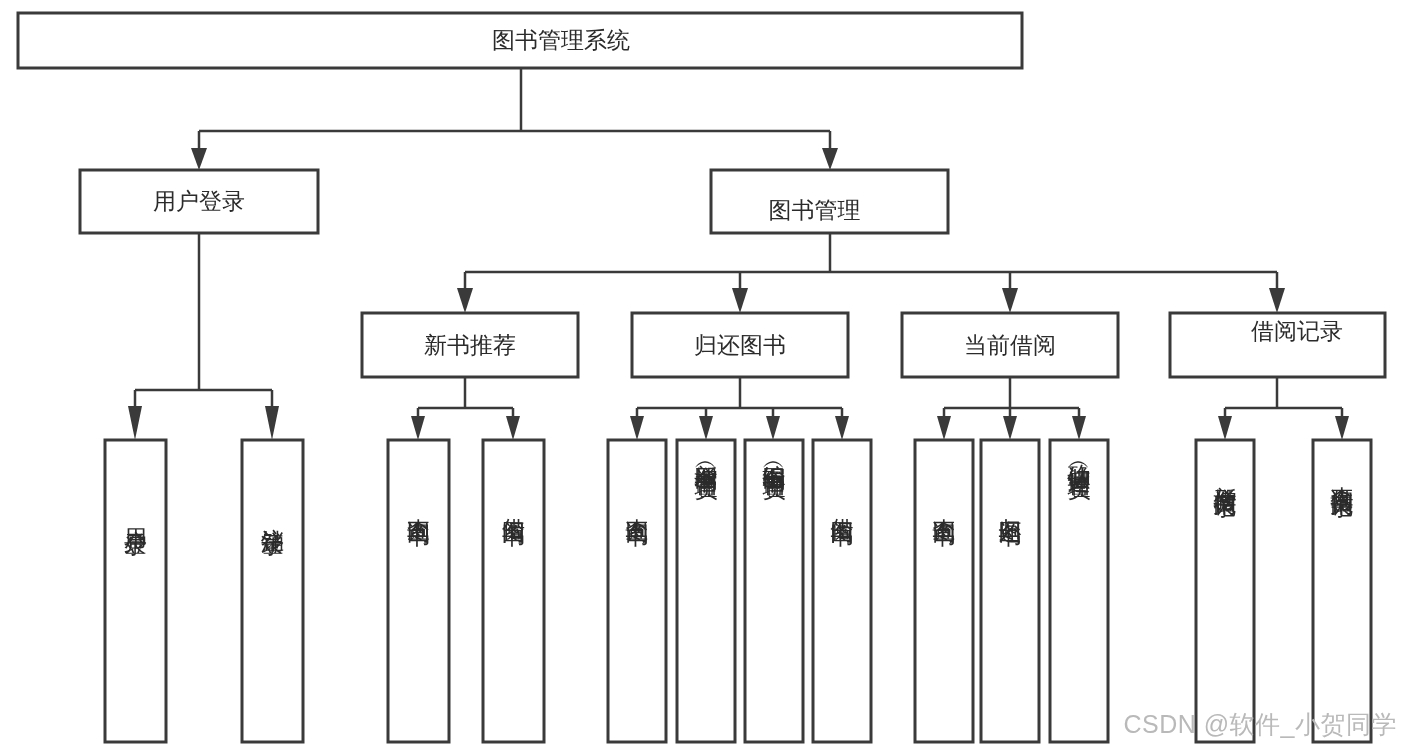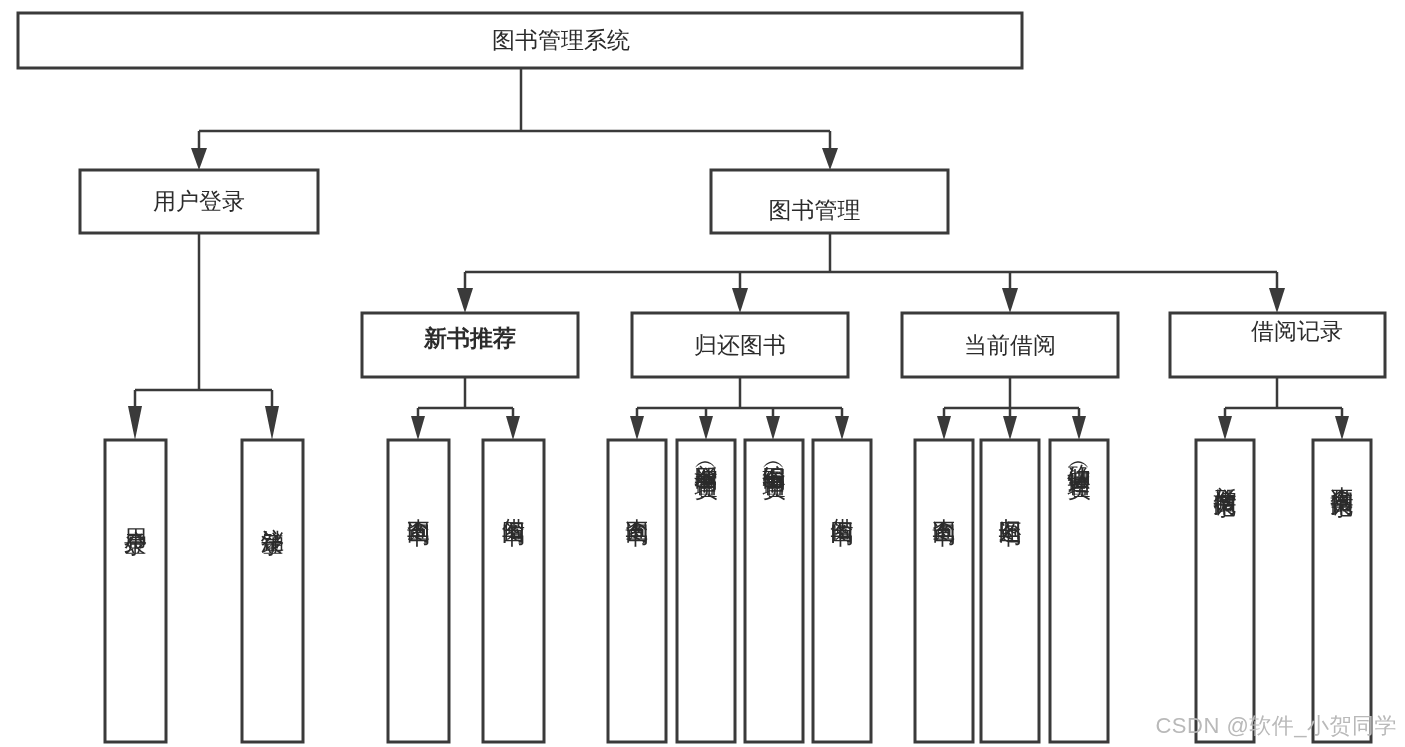--- a/index.html
+++ b/index.html
@@ -68,21 +68,21 @@
     font-family: "Liberation Sans", "DejaVu Sans", sans-serif;
     font-size: 23px;
     color: #2b2b2b;
     white-space: nowrap;
   }
   .watermark {
     position: absolute;
     right: 8px;
     bottom: 6px;
     font-family: "Liberation Sans", "DejaVu Sans", sans-serif;
-    font-size: 22px;
+    font-size: 25px;
     color: #b9b9b9;
     letter-spacing: 0.5px;
     white-space: nowrap;
     user-select: none;
   }
 </style>
 </head>
 <body>
 
 <div id="diagram-root">
@@ -195,21 +195,21 @@
     <span class="hlabel-text">图书管理系统</span>
   </div>
 
   <div class="hlabel-wrap" style="left:80px; top:170px; width:238px; height:63px;">
     <span class="hlabel-text">用户登录</span>
   </div>
   <div class="hlabel-wrap" style="left:696px; top:170px; width:237px; height:81px;justify-content:center;">
     <span class="hlabel-text">图书管理</span>
   </div>
 
-  <div class="hlabel-wrap" style="left:362px; top:306px; width:216px; height:64px;font-weight:bold;">
+  <div class="hlabel-wrap" style="left:362px; top:313px; width:216px; height:64px;">
     <span class="hlabel-text">新书推荐</span>
   </div>
   <div class="hlabel-wrap" style="left:632px; top:313px; width:216px; height:64px;">
     <span class="hlabel-text">归还图书</span>
   </div>
   <div class="hlabel-wrap" style="left:902px; top:313px; width:216px; height:64px;">
     <span class="hlabel-text">当前借阅</span>
   </div>
   <div class="hlabel-wrap" style="left:1170px; top:299px; width:254px; height:64px;">
     <span class="hlabel-text">借阅记录</span>

